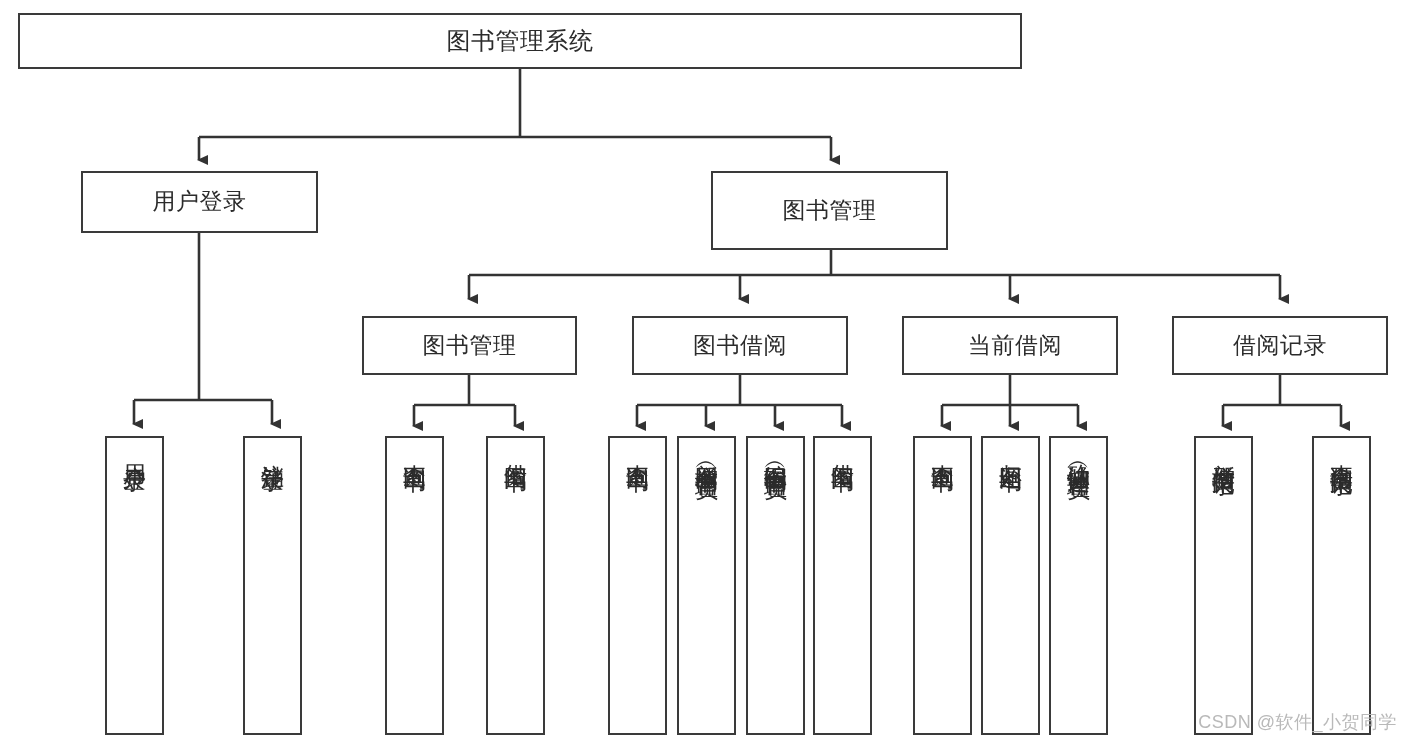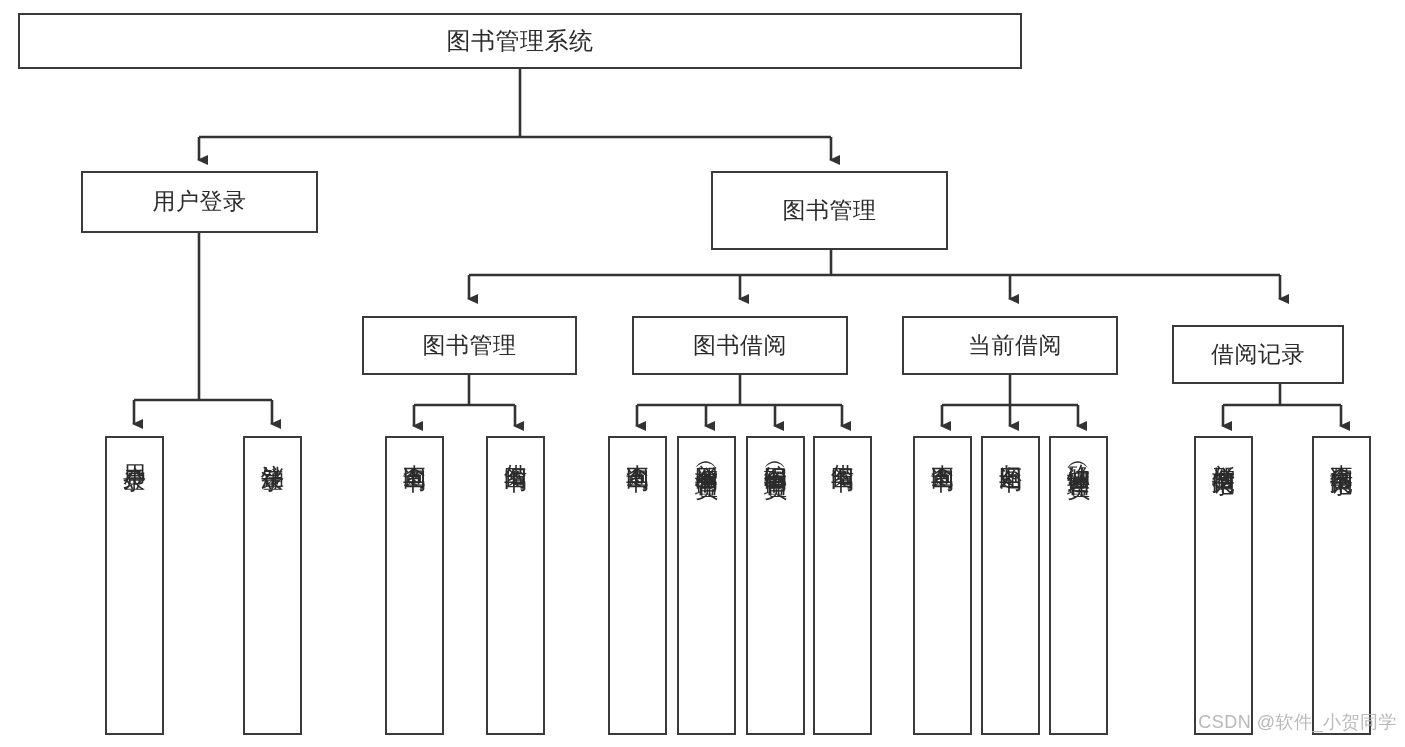--- a/index.html
+++ b/index.html
@@ -134,21 +134,21 @@
 
   <div class="node horiz" style="left:362px; top:316px; width:215px; height:59px;">
     <span class="label">图书管理</span>
   </div>
   <div class="node horiz" style="left:632px; top:316px; width:216px; height:59px;">
     <span class="label">图书借阅</span>
   </div>
   <div class="node horiz" style="left:902px; top:316px; width:216px; height:59px;padding-left:10px;">
     <span class="label">当前借阅</span>
   </div>
-  <div class="node horiz" style="left:1172px; top:316px; width:172px; height:59px;margin-top:9px;">
+  <div class="node horiz" style="left:1172px; top:316px; width:216px; height:59px;">
     <span class="label">借阅记录</span>
   </div>
 
   <div class="node vert" style="left:105px; top:436px; width:59px; height:299px;">
     <span class="label">用户登录</span>
   </div>
   <div class="node vert" style="left:243px; top:436px; width:59px; height:299px;">
     <span class="label">注销登录</span>
   </div>
 

